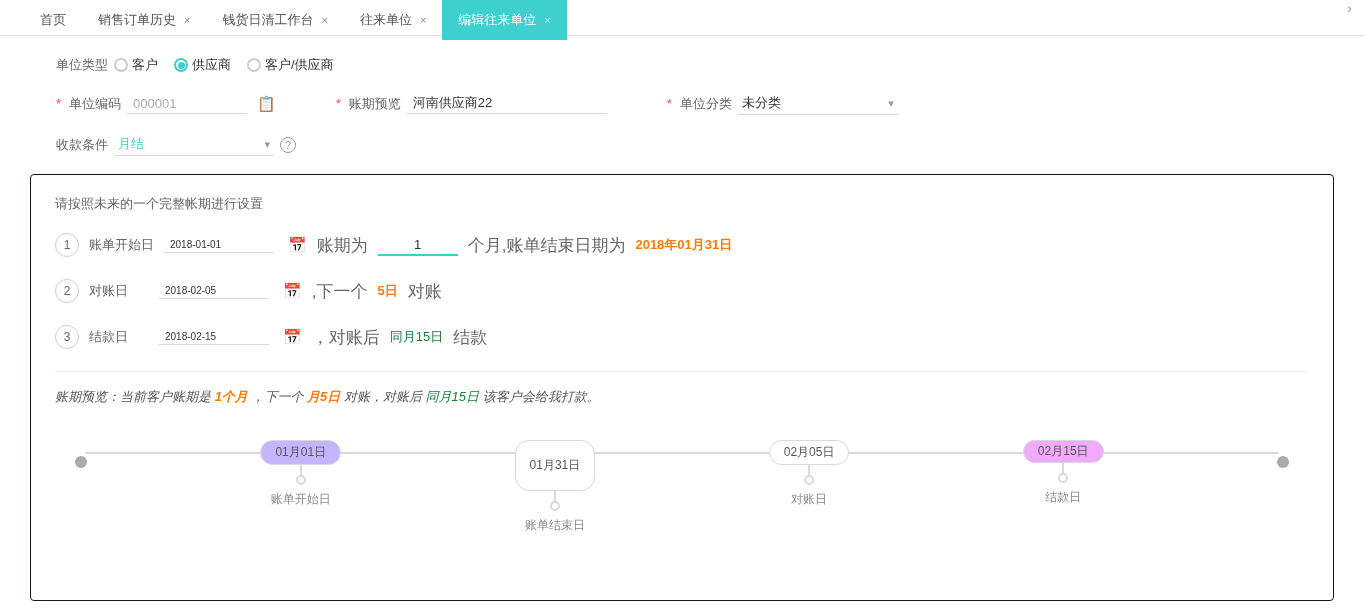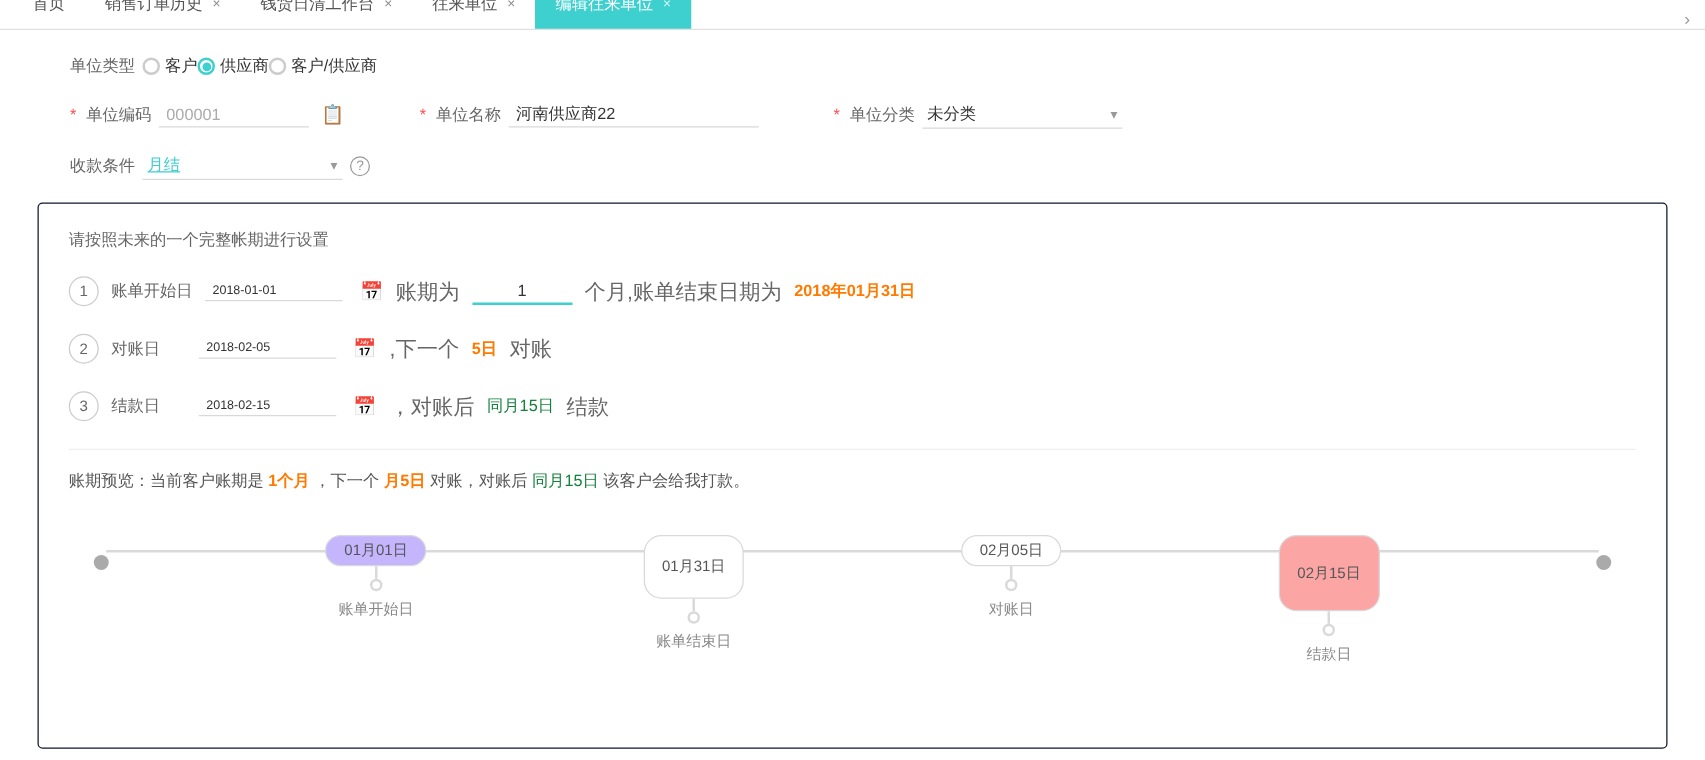--- a/index.html
+++ b/index.html
@@ -1,25 +1,25 @@
 <!DOCTYPE html>
 <html><head>
   <meta charset="utf-8">
   <style>
     * { box-sizing: border-box; margin: 0; padding: 0; }
     body { font-family: 'Microsoft YaHei', Arial, sans-serif; font-size: 13px; background: #f5f5f5; color: #333; }
 
     
     .tab-bar {
       display: flex;
-      align-items: flex-end;
+      align-items: flex-start;
       background: #fff;
       border-bottom: 1px solid #e0e0e0;
-      height: 24px;
-      padding-left: 10px;
+      height: 36px;
+      padding-left: 24px;
     }
     .tab {
       display: flex;
       align-items: center;
       padding: 0 16px;
       height: 40px;
       cursor: pointer;
       font-size: 13px;
       color: #555;
       position: relative;
@@ -80,20 +80,21 @@
       padding: 2px 6px;
       font-size: 13px;
       outline: none;
       color: #333;
       min-width: 120px;
     }
 
     
     .radio-group {
       display: flex;
+      gap: 16px;
     }
     .radio-item {
       display: flex;
       align-items: center;
       gap: 4px;
       cursor: pointer;
     }
     .radio-circle {
       width: 14px;
       height: 14px;
@@ -120,21 +121,20 @@
       align-items: center;
       border-bottom: 1px solid #d9d9d9;
       padding: 2px 4px;
       min-width: 140px;
       cursor: pointer;
     }
     .dropdown-value {
       color: #3ecfcf;
       flex: 1;
       font-size: 13px;
-      text-decoration: underline;
     }
     .dropdown-arrow {
       color: #999;
       font-size: 11px;
       margin-left: 4px;
     }
     .dropdown-plain {
       display: flex;
       align-items: center;
       border-bottom: 1px solid #d9d9d9;
@@ -240,20 +240,21 @@
 
     
     .preview-section {
       padding: 16px 0;
       border-top: 1px solid #f0f0f0;
     }
     .preview-text {
       font-size: 13px;
       color: #555;
       margin-bottom: 24px;
+      font-style: italic;
     }
 
     .name-input {
       width: 200px;
     }
     .code-input {
       width: 120px;
       color: #aaa;
     }
   </style>
@@ -307,21 +308,21 @@
 
   <div class="form-row">
     <div class="form-field">
       <span class="required-star">*</span>
       <span class="field-label">单位编码</span>
       <input class="field-input code-input" type="text" value="000001" style="">
       <span class="cal-icon">📋</span>
     </div>
     <div class="form-field" style="margin-left:40px;">
       <span class="required-star">*</span>
-      <span class="field-label">单位名称</span>
+      <span class="field-label">账期预览</span>
       <input class="field-input name-input" type="text" value="河南供应商22" style="">
     </div>
     <div class="form-field" style="margin-left:40px;">
       <span class="required-star">*</span>
       <span class="field-label">单位分类</span>
       <div class="dropdown-plain" style="min-width:160px;">
         <span class="dropdown-plain-value">未分类</span>
         <span class="dropdown-arrow">▾</span>
       </div>
     </div>
@@ -408,21 +409,21 @@
           </div>
 
           <div style="display:flex;flex-direction:column;align-items:center;">
             <div style="border:1px solid #d9d9d9;border-radius:14px;padding:3px 14px;font-size:12px;color:#555;background:#fff;white-space:nowrap;">02月05日</div>
             <div style="width:2px;height:10px;background:#d9d9d9;"></div>
             <div style="width:10px;height:10px;border-radius:50%;border:2px solid #d9d9d9;background:#fff;"></div>
             <div style="font-size:12px;color:#888;margin-top:6px;white-space:nowrap;">对账日</div>
           </div>
 
           <div style="display:flex;flex-direction:column;align-items:center;">
-            <div style="border:1px solid #d9d9d9;border-radius:14px;padding:21px 14px;font-size:12px;color:#555;background:#fca5a5;white-space:nowrap;">02月15日</div>
+            <div style="border:1px solid #d9d9d9;border-radius:14px;padding:2px 14px;font-size:12px;color:#555;background:#f0abfc;white-space:nowrap;">02月15日</div>
             <div style="width:2px;height:10px;background:#d9d9d9;"></div>
             <div style="width:10px;height:10px;border-radius:50%;border:2px solid #d9d9d9;background:#fff;"></div>
             <div style="font-size:12px;color:#888;margin-top:6px;white-space:nowrap;">结款日</div>
           </div>
 
           <div style="display:flex;flex-direction:column;align-items:center;margin-top:16px;">
             <div style="width:12px;height:12px;border-radius:50%;background:#aaa;"></div>
           </div>
         </div>
       </div>

